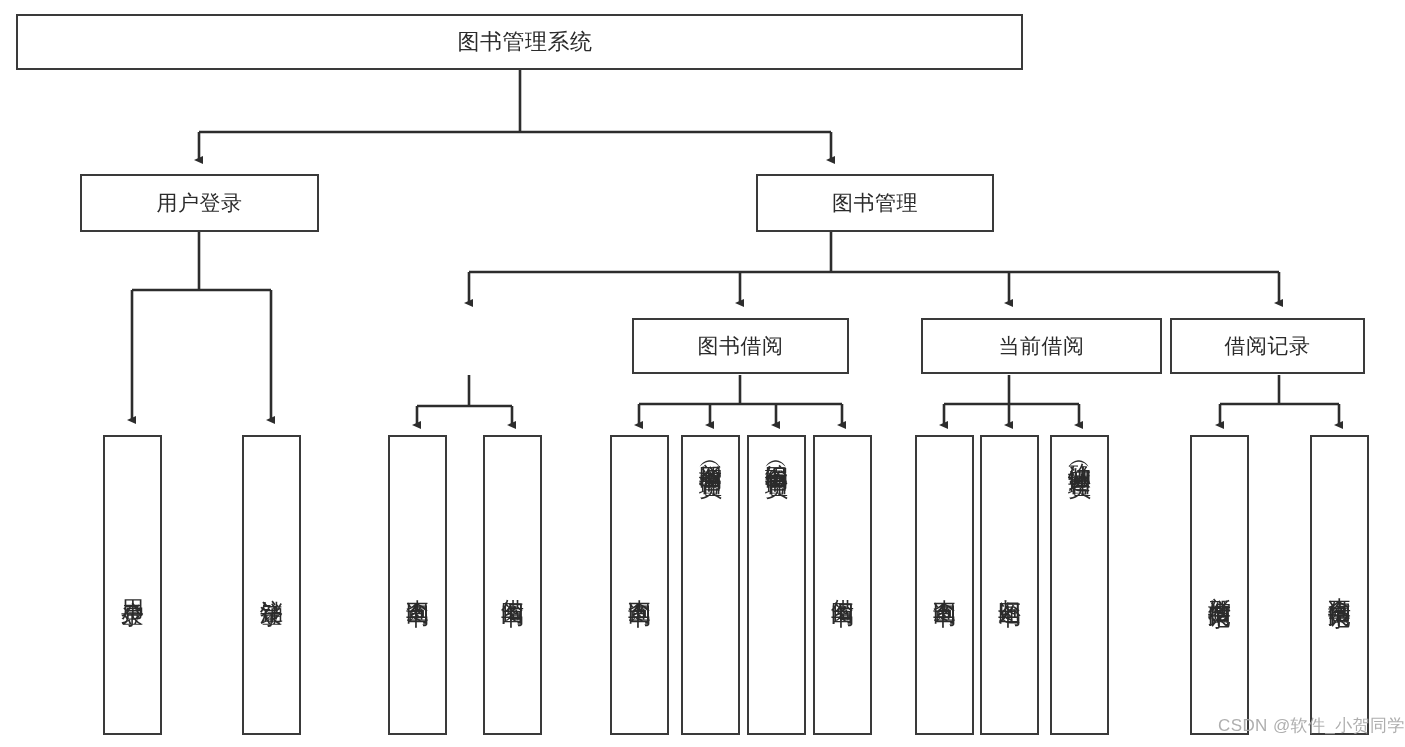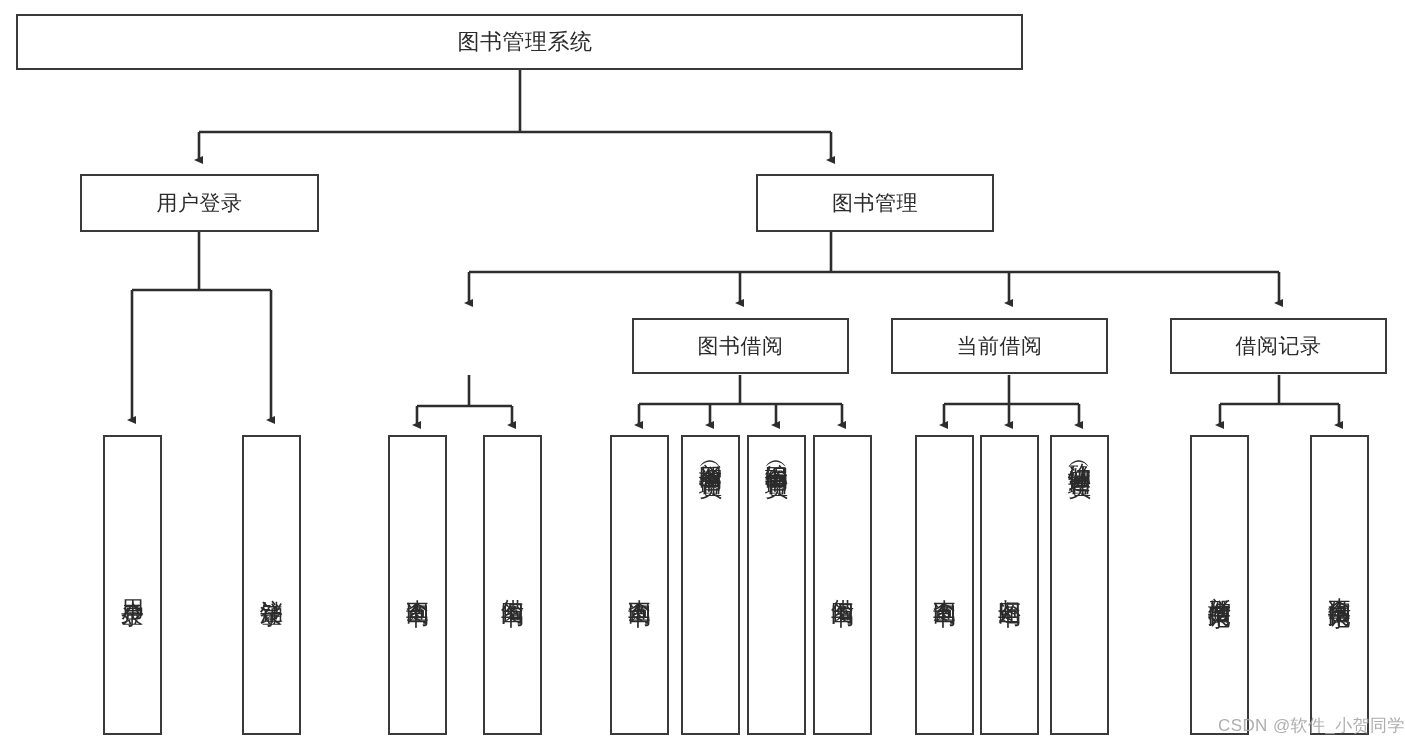--- a/index.html
+++ b/index.html
@@ -137,24 +137,24 @@
   <div class="node horiz" style="left:80px; top:174px; width:239px; height:58px;">
     <span class="label">用户登录</span>
   </div>
   <div class="node horiz" style="left:712px; top:174px; width:238px; height:58px;margin-left:44px;">
     <span class="label">图书管理</span>
   </div>
 
   <div class="node horiz" style="left:632px; top:318px; width:217px; height:56px;">
     <span class="label">图书借阅</span>
   </div>
-  <div class="node horiz" style="left:891px; top:318px; width:217px; height:56px;">
+  <div class="node horiz" style="left:921px; top:318px; width:241px; height:56px;">
     <span class="label">当前借阅</span>
   </div>
-  <div class="node horiz" style="left:1170px; top:318px; width:217px; height:56px;">
+  <div class="node horiz" style="left:1170px; top:318px; width:195px; height:56px;">
     <span class="label">借阅记录</span>
   </div>
 
   <div class="node vert centered" style="left:103px; top:435px; width:59px; height:300px;">
     <span class="label">用户登录</span>
   </div>
   <div class="node vert centered" style="left:242px; top:435px; width:59px; height:300px;">
     <span class="label">注销登录</span>
   </div>
 

